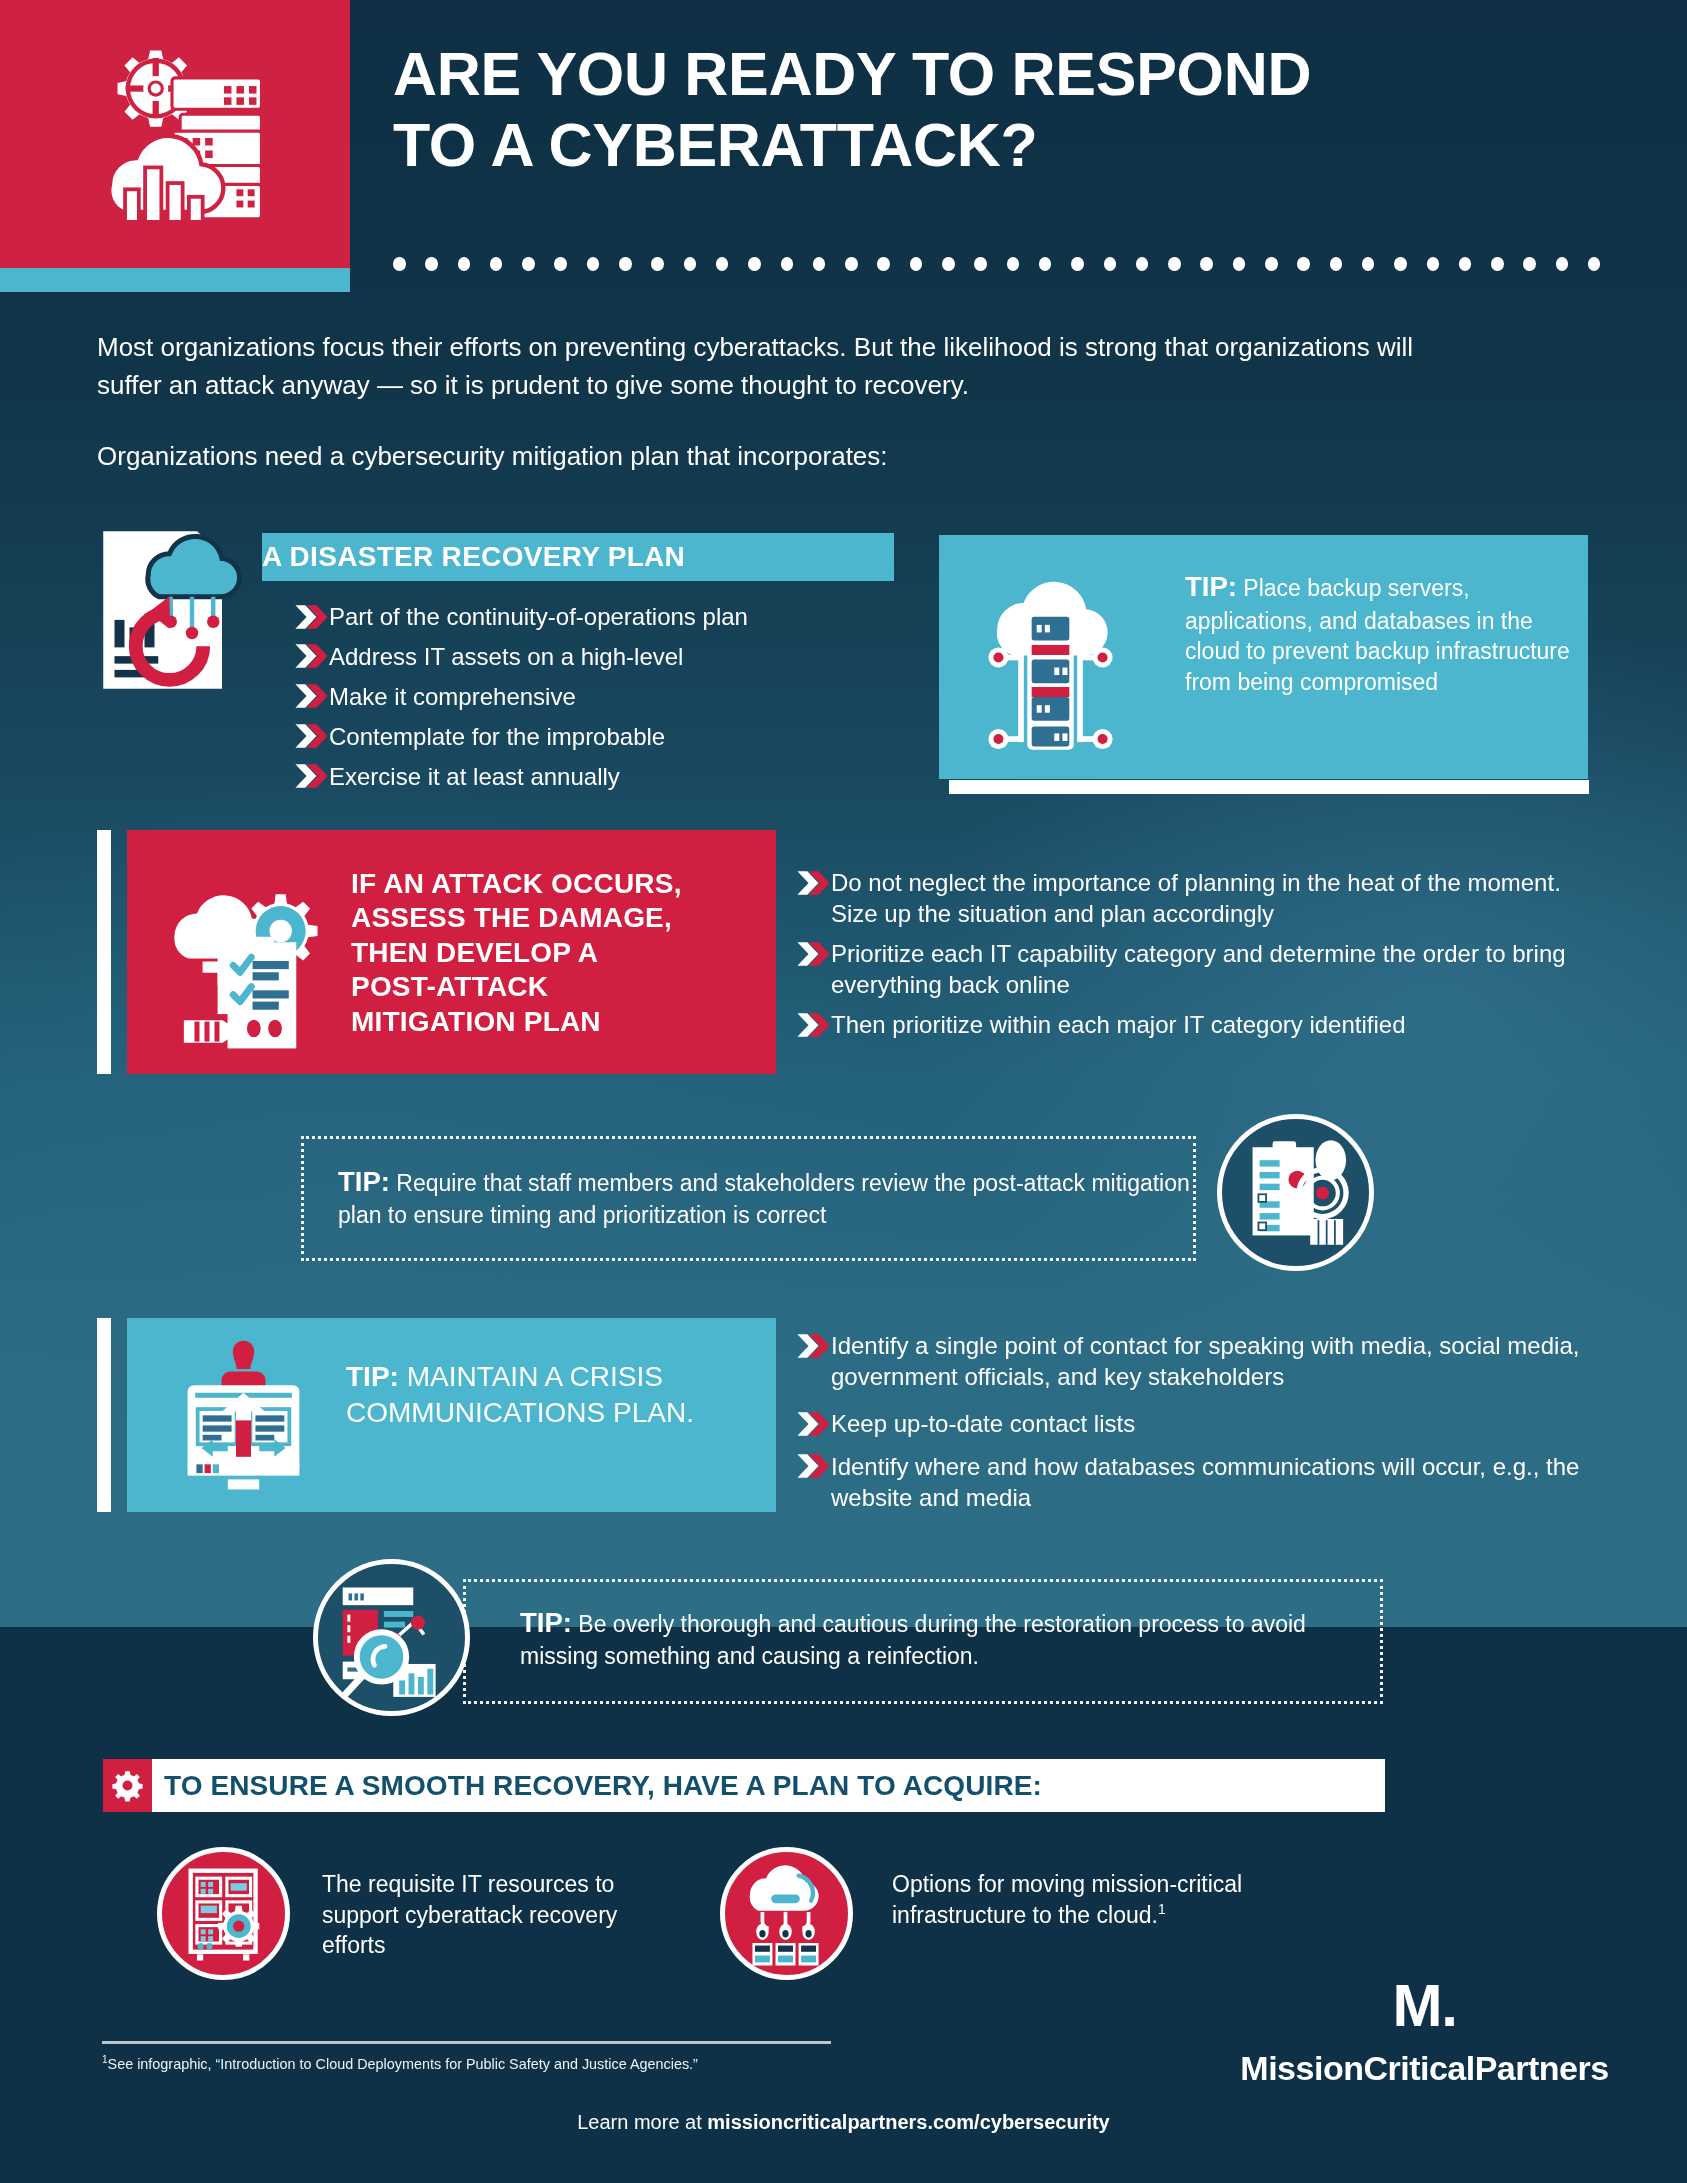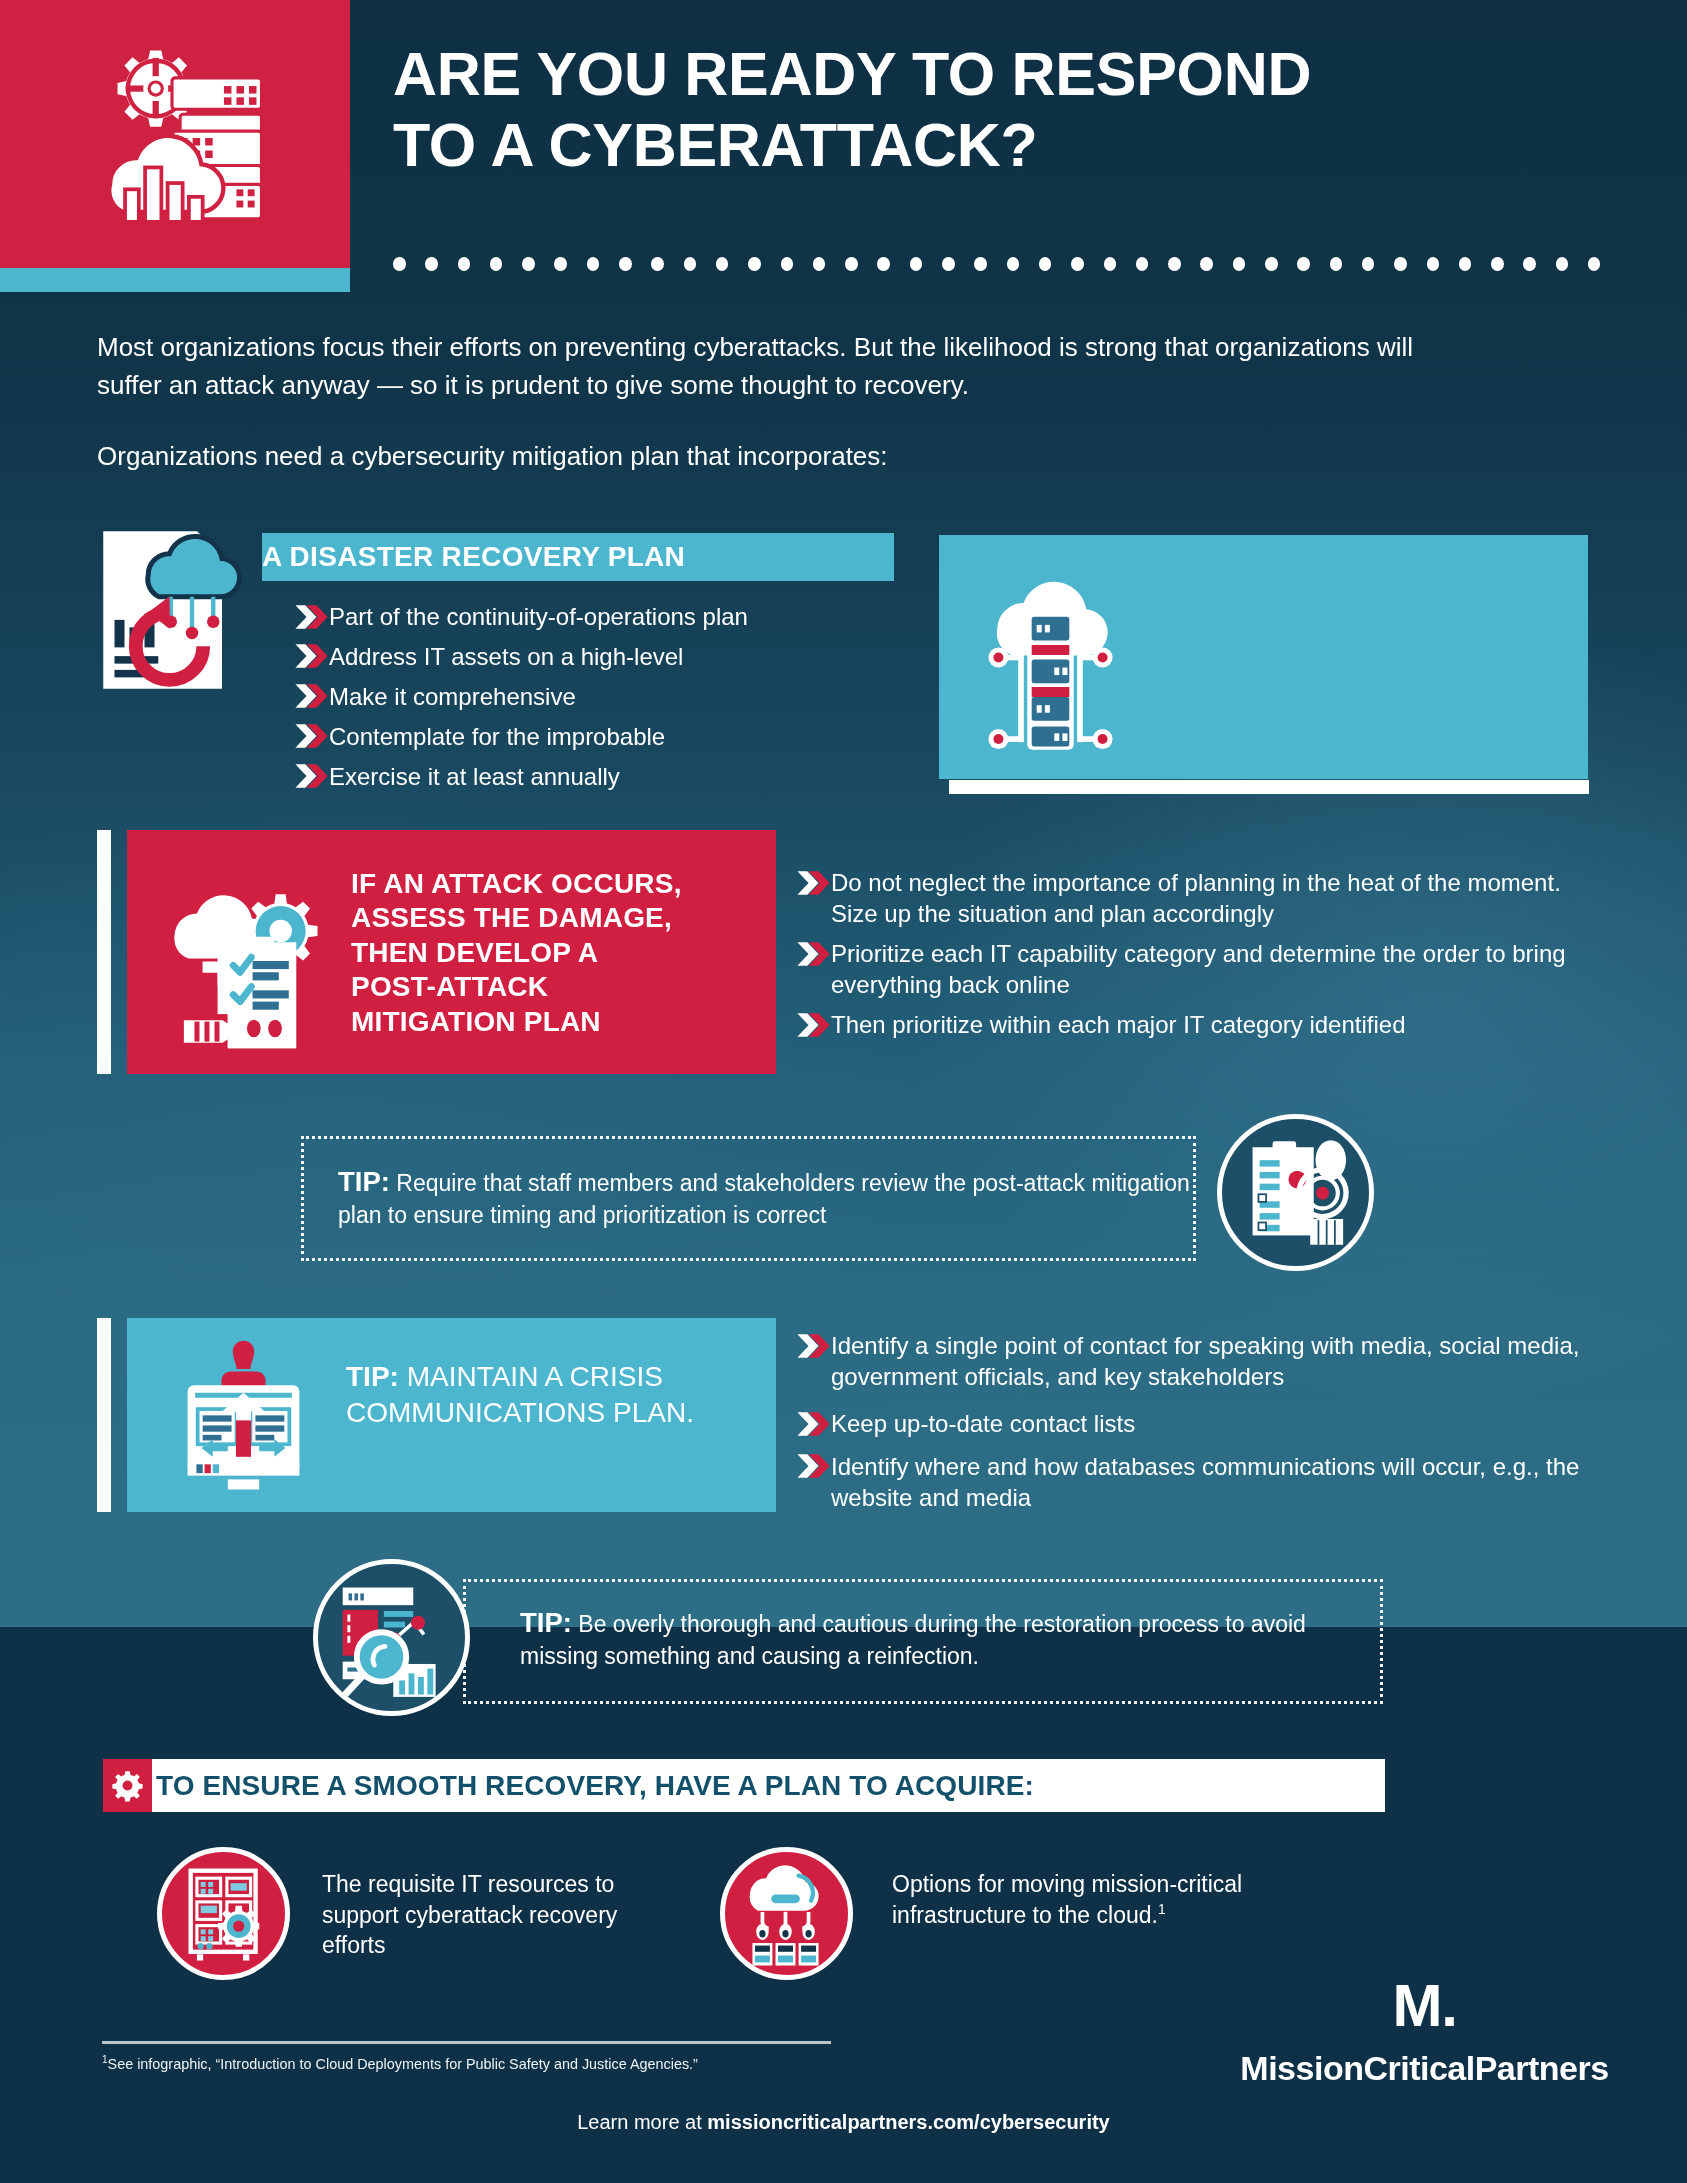--- a/index.html
+++ b/index.html
@@ -138,21 +138,21 @@
     border-radius: 50%; background: #1d4f68; border: 5px solid #ffffff;
   }
 
   
   .s4-gear {
     position: absolute; left: 103px; top: 1759px; width: 49px; height: 53px;
     background: #d01f41; display:flex; align-items:center; justify-content:center;
   }
   .s4-bar {
     position: absolute; left: 152px; top: 1759px; width: 1233px; height: 53px;
-    background: #ffffff; display:flex; align-items:center; padding-left: 4px;
+    background: #ffffff; display:flex; align-items:center; padding-left: 12px;
   }
   .s4-bar span { font-size: 28px; font-weight: 700; color:#13506b; letter-spacing: 0.1px; }
 
   .circ {
     position: absolute; width: 133px; height: 133px; border-radius: 50%;
     background: #d01f41; border: 5.6px solid #ffffff;
   }
   .circ1 { left: 157px; top: 1847px; }
   .circ2 { left: 720px; top: 1847px; }
   .opt-text { position:absolute; font-size: 23px; line-height: 1.33; color:#ffffff; }
@@ -398,20 +398,24 @@
           <rect x="116" y="113" width="8" height="12"></rect>
         <rect x="131" y="181" width="8" height="12"></rect>
           <rect x="144" y="181" width="8" height="12"></rect>
         <rect x="103" y="241" width="8" height="12"></rect>
           <rect x="116" y="241" width="8" height="12"></rect>
         <rect x="131" y="286" width="8" height="12"></rect>
           <rect x="144" y="286" width="8" height="12"></rect>
       </g>
     </svg>
   </div>
+  <p class="tip1-text">
+    <span class="tip-lbl">TIP:</span>
+    <span>Place backup servers, applications, and databases in the cloud to prevent backup infrastructure from being compromised</span>
+  </p>
 
   <div class="s2-accent"></div>
   <div class="s2-box"></div>
   <div class="s2-icon">
     <svg viewBox="0 0 285 290" width="178" height="182">
       <path d="M20 105 a36 36 0 0 1 36-36 a46 46 0 0 1 88 8 a32 32 0 0 1 -5 64 l-96 0 a33 33 0 0 1 -23-36 z" fill="#ffffff"></path>
       <g fill="#ffffff">
         <path d="M182 38 l16 0 2 15 a45 45 0 0 1 14 6 l12-9 11 11 -9 12 a45 45 0 0 1 6 14 l15 2 0 16 -15 2 a45 45 0 0 1 -6 14 l9 12 -11 11 -12-9 a45 45 0 0 1 -14 6 l-2 15 -16 0 -2-15 a45 45 0 0 1 -14-6 l-12 9 -11-11 9-12 a45 45 0 0 1 -6-14 l-15-2 0-16 15-2 a45 45 0 0 1 6-14 l-9-12 11-11 12 9 a45 45 0 0 1 14-6 z"></path>
       </g>
       <circle cx="190" cy="97" r="40" fill="#4cb6ce"></circle>

